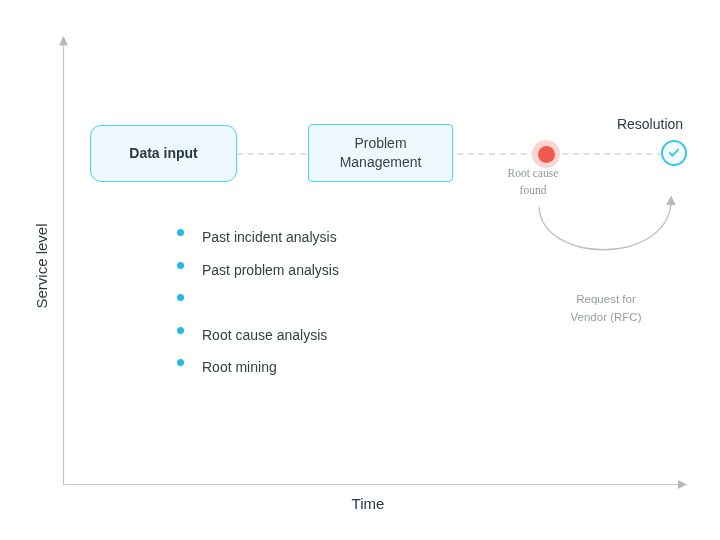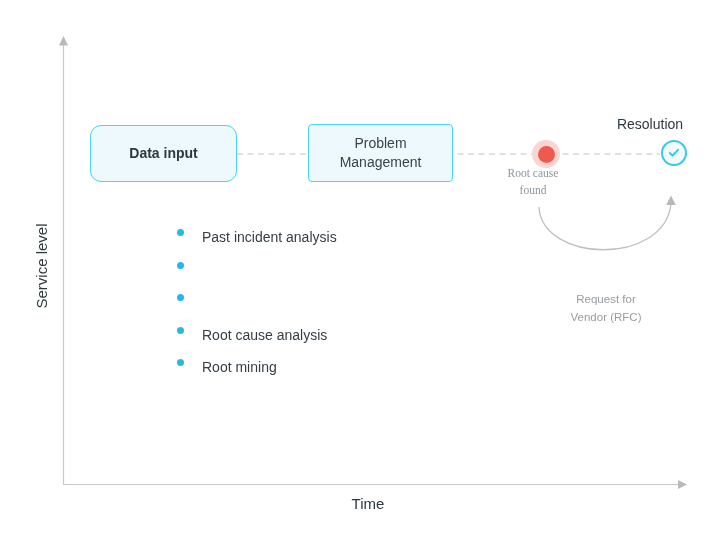--- a/index.html
+++ b/index.html
@@ -179,20 +179,21 @@
     <div>Vendor (RFC)</div>
   </div>
 
   <ul id="checklist">
     <li>
       <span class="bullet"></span>
       <span>Past incident analysis</span>
     </li>
     <li>
       <span class="bullet"></span>
+      <span>Past problem analysis</span>
     </li>
     <li>
       <span class="bullet"></span>
     </li>
     <li>
       <span class="bullet"></span>
       <span>Root cause analysis</span>
     </li>
     <li>
       <span class="bullet"></span>

